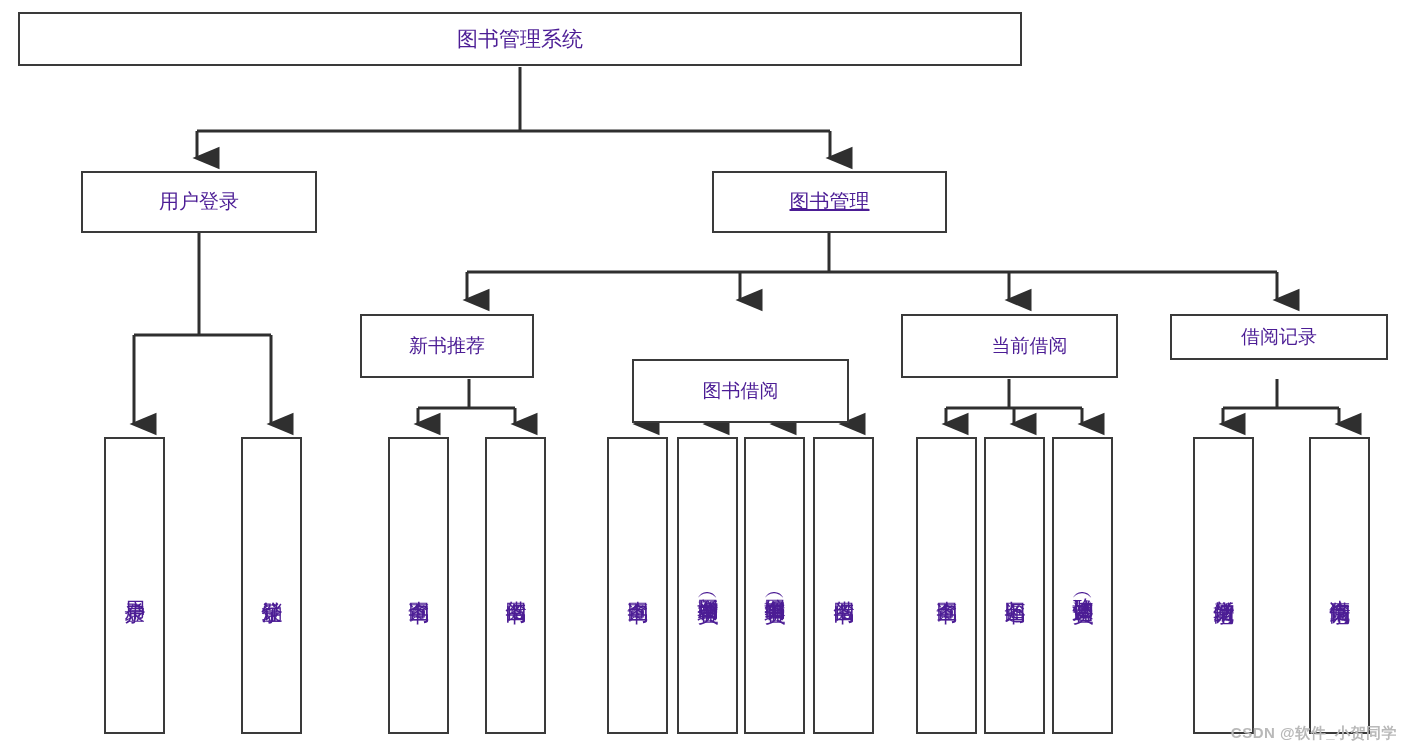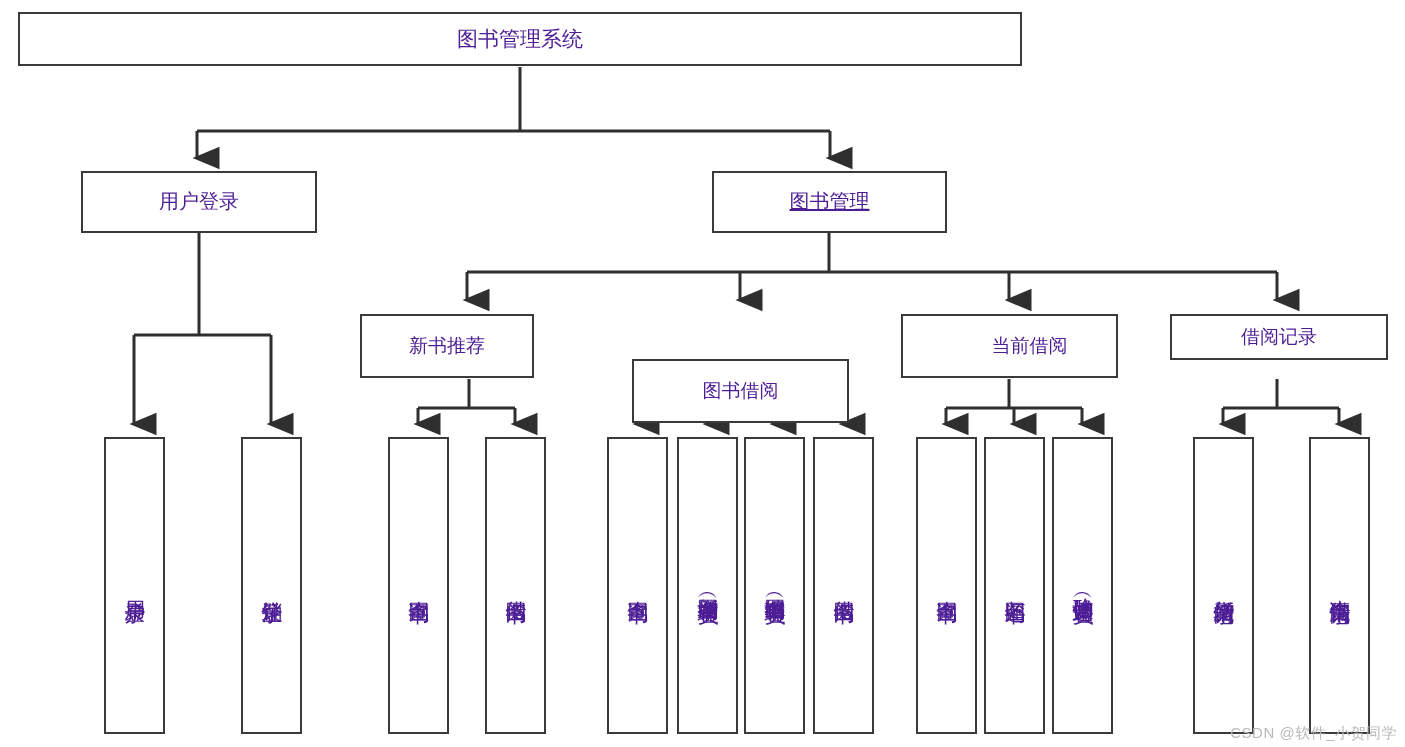--- a/index.html
+++ b/index.html
@@ -65,20 +65,21 @@
   }
   .watermark {
     position: absolute;
     right: 8px;
     bottom: 4px;
     font-size: 15px;
     color: #b9b9b9;
     letter-spacing: 0.5px;
     white-space: nowrap;
     user-select: none;
+    font-weight: bold;
   }
 </style>
 </head>
 <body>
 
 <div id="canvas">
 
   <svg id="wires" viewBox="0 0 1405 747" xmlns="http://www.w3.org/2000/svg">
     <defs>
       <marker id="arrow" viewBox="0 0 12 12" refX="6" refY="10" markerWidth="9" markerHeight="11" orient="auto-start-reverse">

